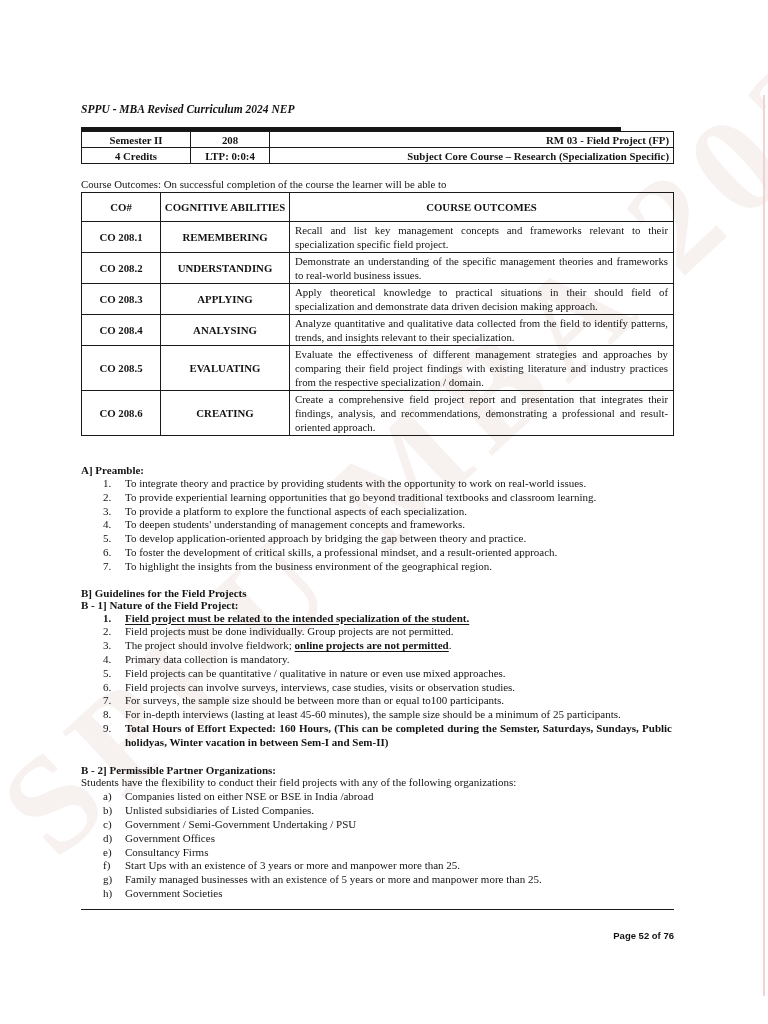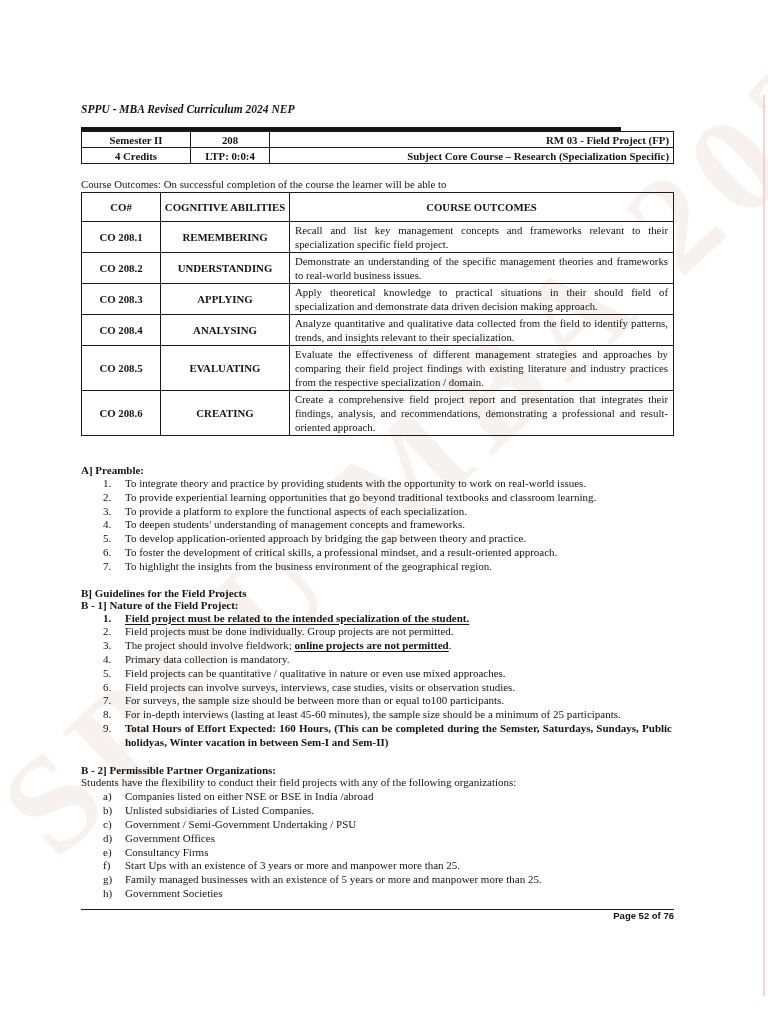--- a/index.html
+++ b/index.html
@@ -58,21 +58,21 @@
   .nlist { margin-top:1px; }
   .nitem { display:flex; line-height:13.8px; font-size:11px; }
   .nitem .n { width:22px; margin-left:22px; flex:none; }
   .nitem .t { flex:1; text-align:justify; padding-right:2px; }
   .gap13 { height:13px; }
   .gap14 { height:14px; }
   .u-bu { font-weight:bold; text-decoration:underline; text-decoration-thickness:1.4px; text-underline-offset:2px; }
   .u-b  { font-weight:bold; }
   .intro-line { font-size:11px; line-height:13.8px; }
   .footer {
-    margin-top:8px; border-top:1.6px solid #1a1a1a; padding-top:0;
+    margin-top:8px; border-top:1.6px solid #1a1a1a; padding-top:20px;
     text-align:right;
     font-family:"Liberation Sans", sans-serif;
     font-size:9.5px; font-weight:bold; color:#111;
   }
 </style>
 </head>
 <body>
 
 <div class="page">
   <div class="watermark">SPPU MBA 2024 NEP</div>

